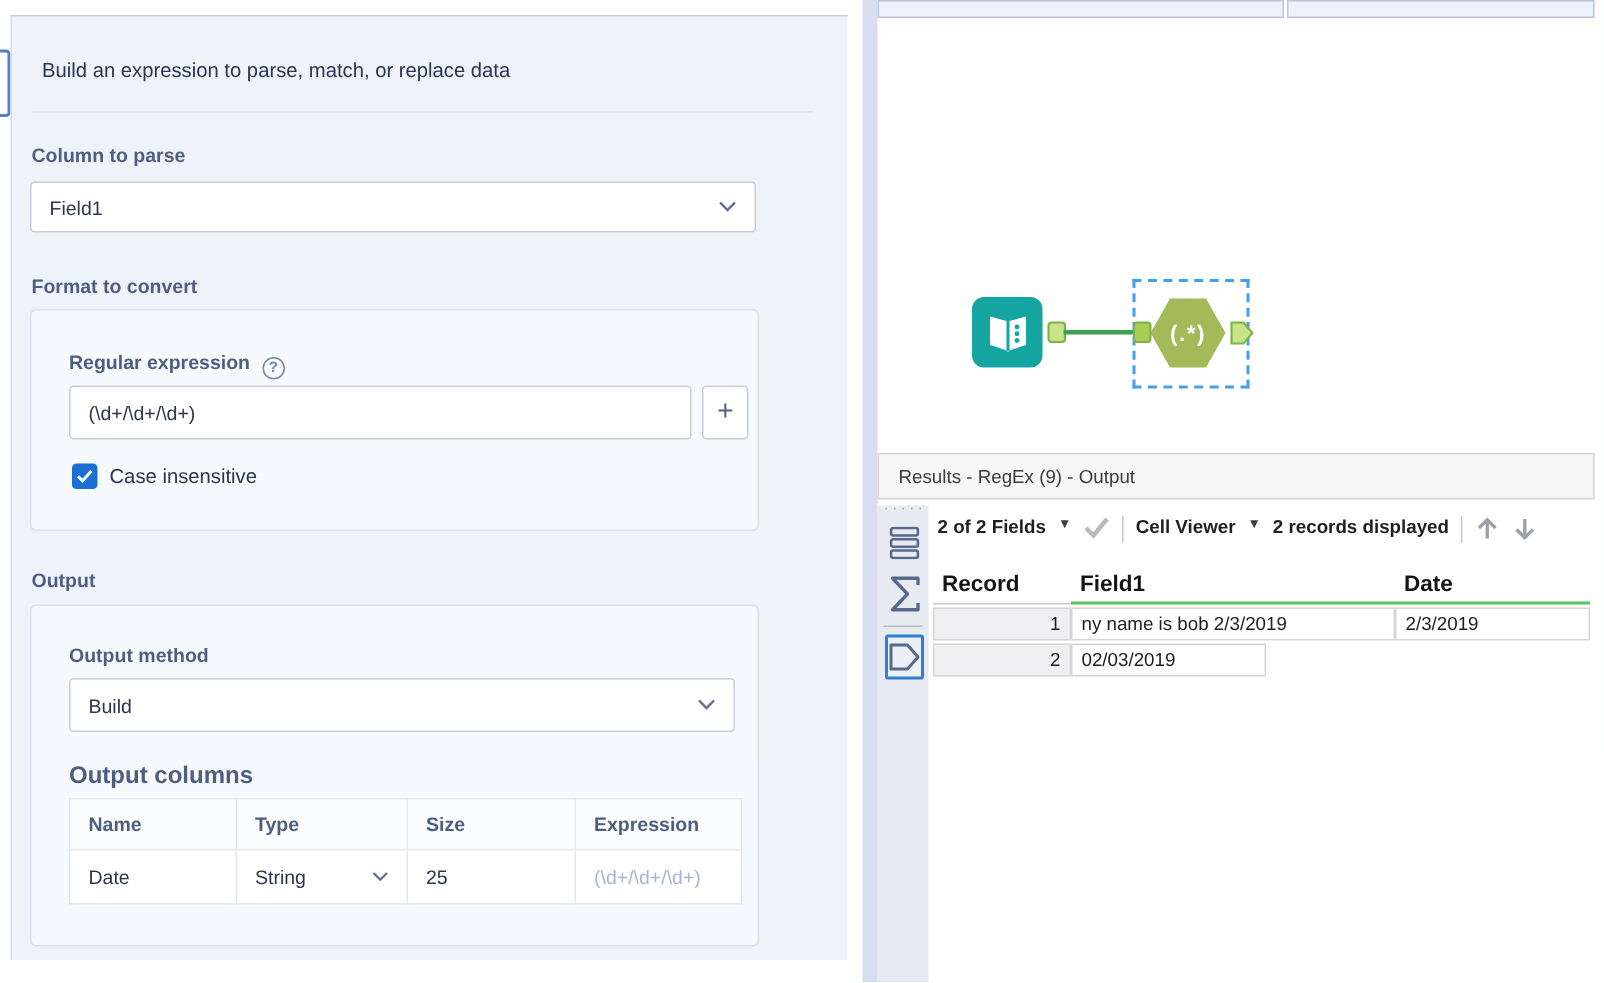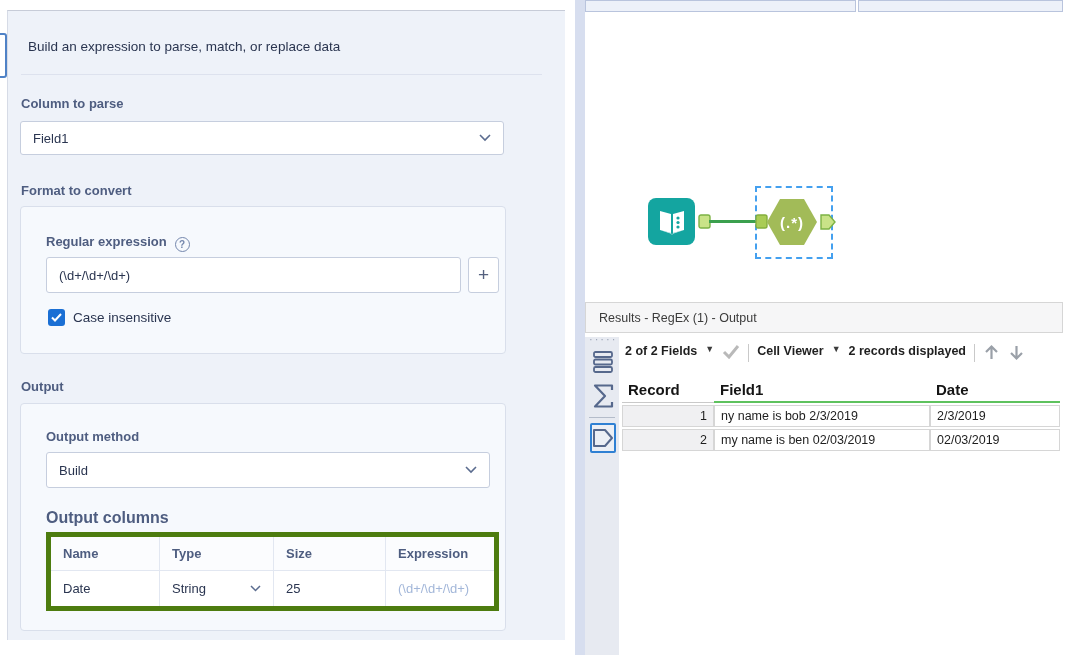--- a/index.html
+++ b/index.html
@@ -24,21 +24,21 @@
     display:flex; align-items:center; padding:0 12px; font-size:13px; color:#2a3550; }
   .plus-btn { position:absolute; background:#fff; border:1px solid #c6cede; border-radius:3px;
     display:flex; align-items:center; justify-content:center; font-size:19px; color:#55617f; cursor:pointer; }
   .help { display:inline-flex; width:15px; height:15px; border:1.4px solid #7487ad; border-radius:50%;
     color:#7487ad; font-size:10px; font-weight:700; align-items:center; justify-content:center;
     margin-left:8px; vertical-align:-2px; }
   .chk { position:absolute; width:17px; height:17px; background:#1a6fd4; border-radius:3px;
     display:flex; align-items:center; justify-content:center; }
   .chk-label { position:absolute; font-size:13.5px; color:#2a3550;text-align:right; }
   .cfg-table { position:absolute; left:37px; top:530px; width:448px; background:#fff;
-    border:5px solid #4d7c0f; border-collapse:collapse; table-layout:fixed;padding-left:16px; }
+    border:1px solid #4d7c0f; border-collapse:collapse; table-layout:fixed;padding-left:16px; }
   .cfg-table th { font-size:13px; font-weight:700; color:#4e5d80; text-align:left;
     padding:9px 12px; border:1px solid #e2e7f1; background:#fbfcfe; }
   .cfg-table td { font-size:13px; color:#2a3550; padding:10px 12px; border:1px solid #e2e7f1; }
   .expr-cell { color:#a3b7d9 !important; }
   .type-cell { display:flex; align-items:center; justify-content:space-between; }
   
   .splitter { position:absolute; left:575px; top:0; width:10px; height:655px; background:#d7deef; }
   .hdr-bar { position:absolute; top:0; height:12px; background:#edf1f9; border:1px solid #b9c4dd; }
   
   .tool-sq { position:absolute; left:648px; top:198px; width:47px; height:47px;
@@ -182,21 +182,21 @@
   </svg>
   <svg class="hex-wrap" viewBox="0 0 54 52">
     <polygon points="2,26 15,3 39,3 52,26 39,49 15,49" fill="#a2bb58"></polygon>
   </svg>
   <div class="hex-label">(.*)</div>
   <svg class="anchor" style="left:820px; top:214px;" width="16" height="16">
     <polygon points="1,1 9,1 15,8 9,15 1,15" fill="#c9e388" stroke="#7cb244" stroke-width="1.4"></polygon>
   </svg>
 
   <div class="res-title">
-    <span>Results - RegEx (1) - Output</span>
+    <span>Results - RegEx (9) - Output</span>
   </div>
 
   <div class="icon-strip"></div>
   <div class="strip-dots">·····</div>
   <div class="strip-btn" style="top:348px;">
     <svg width="20" height="22">
       <rect x="1" y="1" width="18" height="5" rx="1.5" fill="none" stroke="#56688c" stroke-width="1.8"></rect>
       <rect x="1" y="8.5" width="18" height="5" rx="1.5" fill="none" stroke="#56688c" stroke-width="1.8"></rect>
       <rect x="1" y="16" width="18" height="5" rx="1.5" fill="none" stroke="#56688c" stroke-width="1.8"></rect>
     </svg>
@@ -238,18 +238,17 @@
       <div class="g-hcell u-green w-f1">Field1</div>
       <div class="g-hcell u-green w-date">Date</div>
     </div>
     <div class="g-row">
       <div class="g-cell g-rec w-rec">1</div>
       <div class="g-cell w-f1">ny name is bob 2/3/2019</div>
       <div class="g-cell w-date">2/3/2019</div>
     </div>
     <div class="g-row">
       <div class="g-cell g-rec w-rec">2</div>
-      <div class="g-cell w-f1">my name is ben 02/03/2019</div>
       <div class="g-cell w-date">02/03/2019</div>
     </div>
   </div>
 
 </div>
 
 </body></html>

